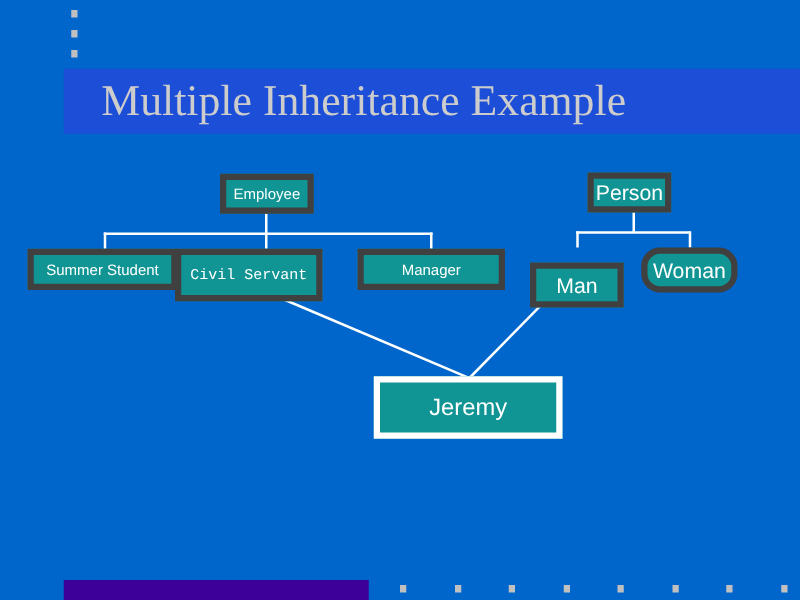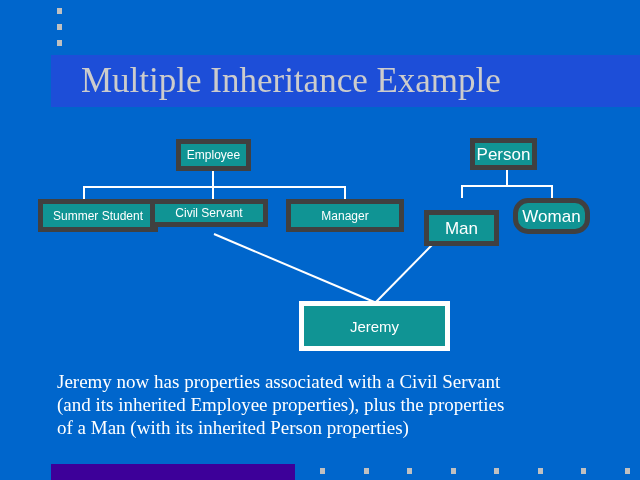--- a/index.html
+++ b/index.html
@@ -65,21 +65,21 @@
   .node.small {
     font-family: "Liberation Sans", sans-serif;
     font-size: 12px;
   }
   .node.medium {
     font-family: "Liberation Sans", sans-serif;
     font-size: 17px;
   }
   .node.leaf {
     border-color: #ffffff;
-    font-size: 15px;
+    font-size: 19px;
   }
 
   
   .conn {
     position: absolute;
     background: #ffffff;
   }
   .conn-v { width: 2px; }
   .conn-h { height: 2px; }
   .diag {
@@ -138,25 +138,25 @@
   <div class="conn conn-v" style="left:461px; top:185px; height:13px;"></div>
   <div class="conn conn-v" style="left:551px; top:185px; height:13px;"></div>
 
   <div class="diag" style="left:214px; top:233px; width:176px; transform: rotate(23deg);"></div>
   <div class="diag" style="left:375px; top:302px; width:96px; transform: rotate(-45.5deg);"></div>
 
   <div class="node small" style="left:176px; top:139px; width:75px; height:32px;">
     <span>Employee</span>
   </div>
 
-  <div class="node small" style="left:22px; top:199px; width:120px; height:33px;margin-left:16px;">
+  <div class="node small" style="left:22px; top:199px; width:120px; height:33px;">
     <span>Summer Student</span>
   </div>
 
-  <div class="node small" style="left:150px; top:199px; width:118px; height:28px;">
+  <div class="node small" style="left:140px; top:199px; width:118px; height:42px;font-family:Liberation Mono, monospace;">
     <span>Civil Servant</span>
   </div>
 
   <div class="node small" style="left:286px; top:199px; width:118px; height:33px;">
     <span>Manager</span>
   </div>
 
   <div class="node medium" style="left:470px; top:138px; width:67px; height:32px;">
     <span>Person</span>
   </div>
@@ -166,25 +166,20 @@
   </div>
 
   <div class="node medium" style="left:513px; top:198px; width:77px; height:36px;border-radius:15px;">
     <span>Woman</span>
   </div>
 
   <div class="node leaf" style="left:299px; top:301px; width:151px; height:50px;">
     <span>Jeremy</span>
   </div>
 
-  <div id="caption">
-    <span class="line">Jeremy now has properties associated with a Civil Servant</span>
-    <span class="line">(and its inherited Employee properties), plus the properties</span>
-    <span class="line">of a Man (with its inherited Person properties)</span>
-  </div>
 
   <div id="footer-bar"></div>
 
   <div class="dot" style="left:320px; top:468px;"></div>
   <div class="dot" style="left:364px; top:468px;"></div>
   <div class="dot" style="left:407px; top:468px;"></div>
   <div class="dot" style="left:451px; top:468px;"></div>
   <div class="dot" style="left:494px; top:468px;"></div>
   <div class="dot" style="left:538px; top:468px;"></div>
   <div class="dot" style="left:581px; top:468px;"></div>

